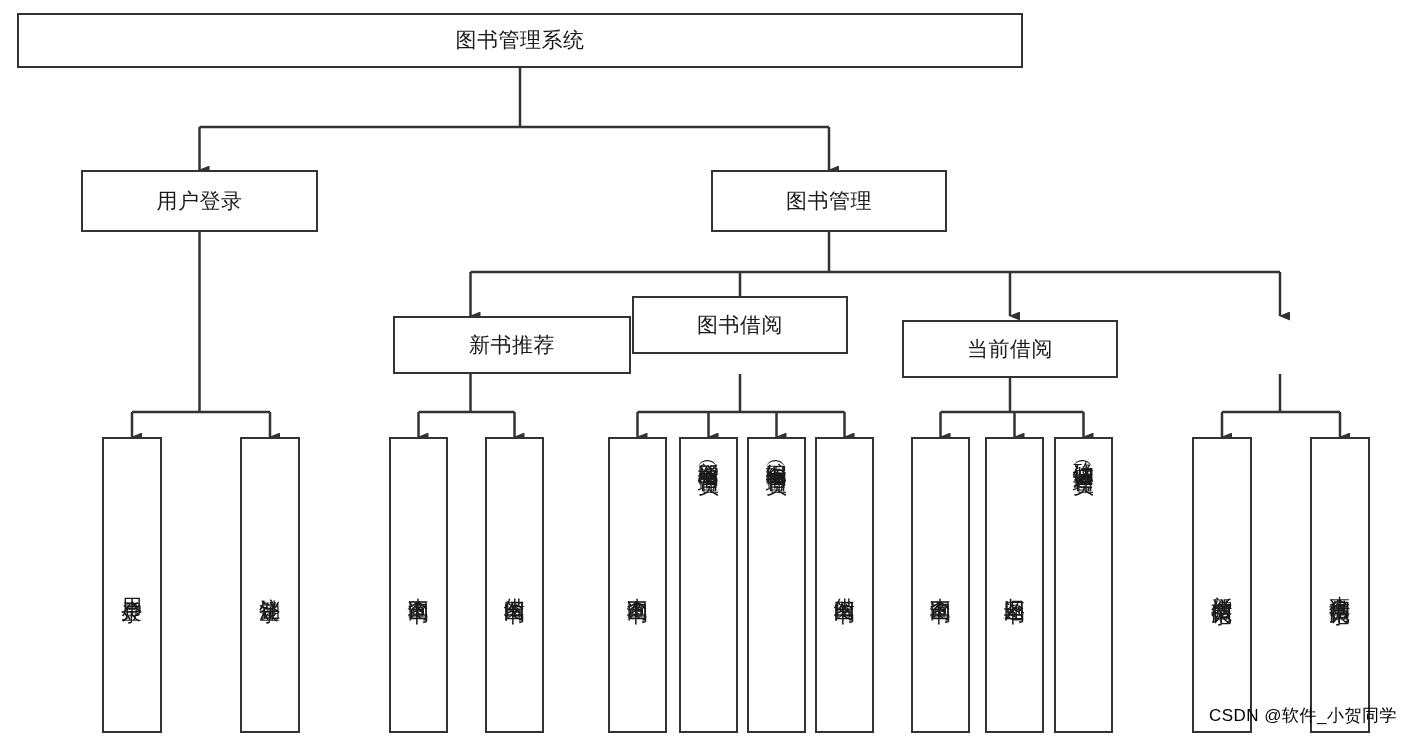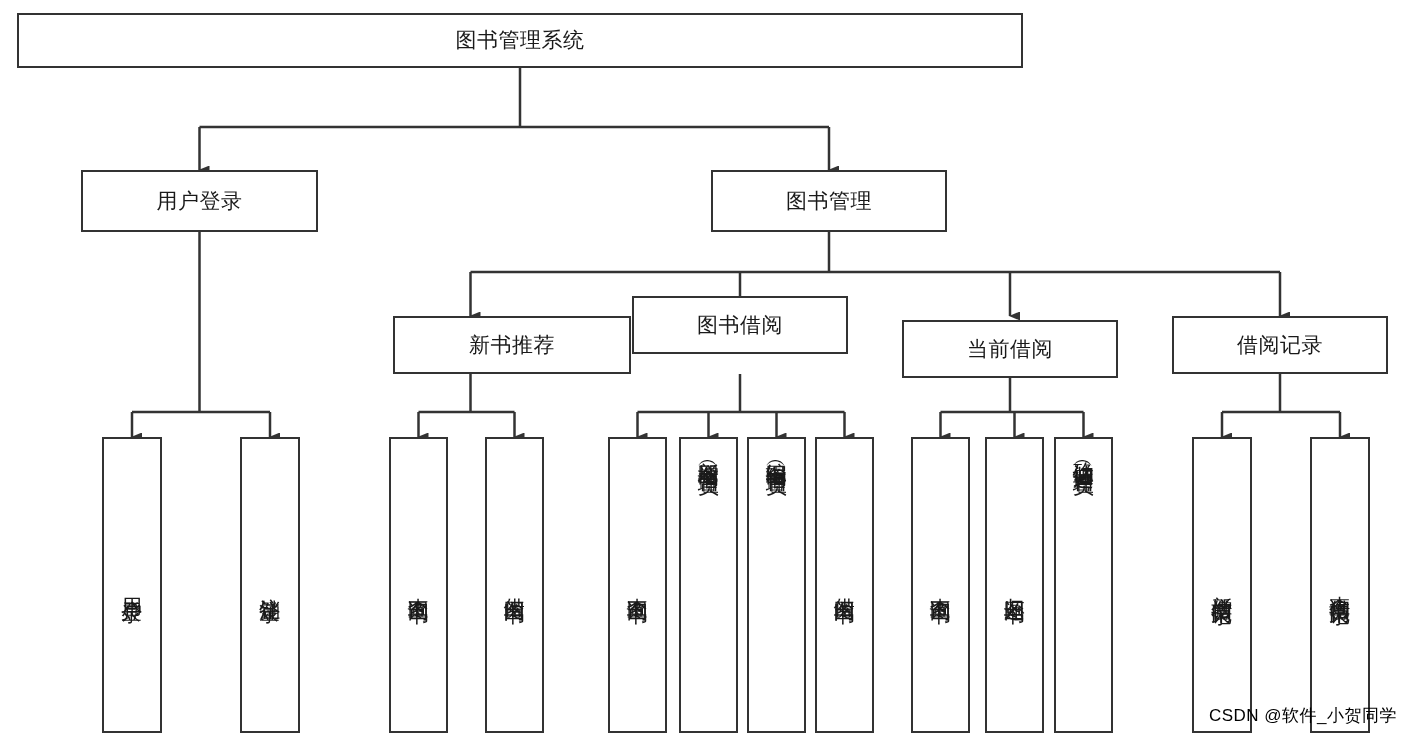--- a/index.html
+++ b/index.html
@@ -123,23 +123,20 @@
 
   <div class="node" style="left: 347px; top: 316px; width: 238px; height: 58px; margin-left: 46px;">
     <span class="label">新书推荐</span>
   </div>
   <div class="node" style="left: 632px; top: 296px; width: 216px; height: 58px;">
     <span class="label">图书借阅</span>
   </div>
   <div class="node" style="left: 902px; top: 320px; width: 216px; height: 58px;">
     <span class="label">当前借阅</span>
   </div>
-  <div class="node" style="left: 1172px; top: 316px; width: 216px; height: 58px;">
-    <span class="label">借阅记录</span>
-  </div>
 
   <div class="node vertical centered" style="left: 102px; top: 437px; width: 60px; height: 296px;">
     <span class="label">用户登录</span>
   </div>
   <div class="node vertical centered" style="left: 240px; top: 437px; width: 60px; height: 296px;">
     <span class="label">注销登录</span>
   </div>
 
   <div class="node vertical centered" style="left: 389px; top: 437px; width: 59px; height: 296px;">
     <span class="label">查询图书</span>

